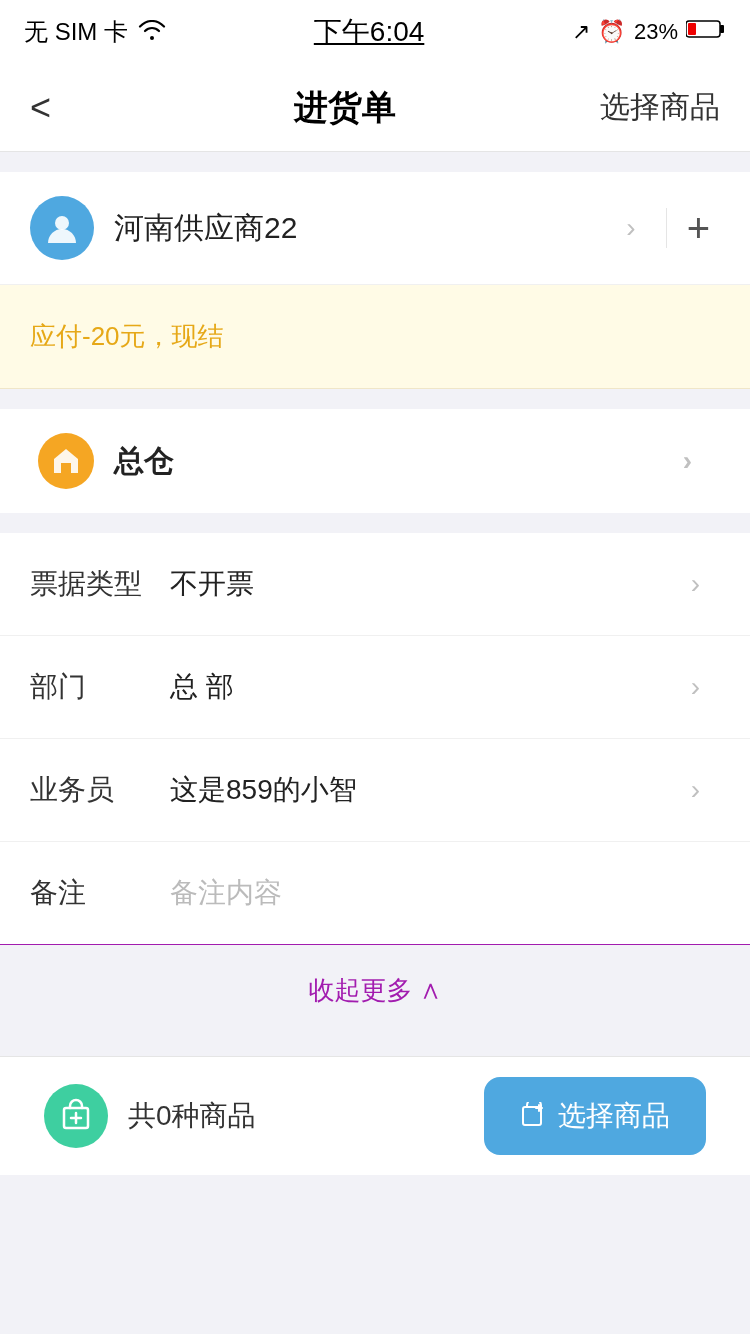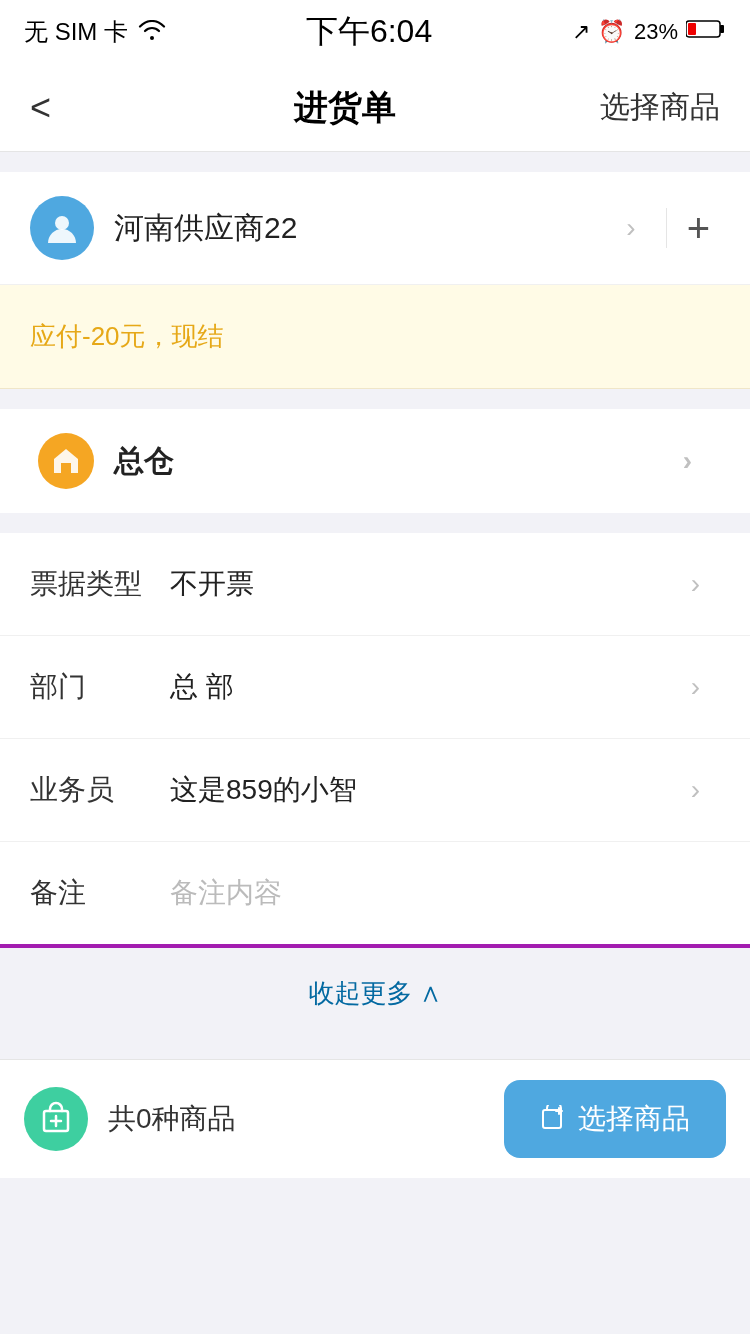--- a/index.html
+++ b/index.html
@@ -18,21 +18,21 @@
       height: 64px;
       background: #fff;
       display: flex;
       align-items: center;
       justify-content: space-between;
       padding: 12px 24px;
       font-size: 24px;
       color: #000;
     }
     .status-left { display: flex; align-items: center; gap: 10px; font-size: 24px; }
-    .status-center { font-size: 32px; font-weight: 500; }
+    .status-center { font-size: 28px; font-weight: 500; text-decoration: underline; }
     .status-right { display: flex; align-items: center; gap: 8px; font-size: 22px; }
 
     
     .nav-bar {
       width: 750px;
       height: 88px;
       background: #fff;
       display: flex;
       align-items: center;
       justify-content: space-between;
@@ -162,31 +162,31 @@
       font-size: 30px;
       color: #222;
     }
 
     
     .collapse-row {
       background: #f2f2f7;
       text-align: center;
       padding: 28px 0;
       font-size: 26px;
-      color: #0369a1;
-      cursor: pointer;
-      border-top: 4px solid #a21caf;
+      color: #a21caf;
+      cursor: pointer;
+      border-top: 1px solid #a21caf;
     }
 
     
     .product-bar {
       background: #fff;
       display: flex;
       align-items: center;
-      padding: 20px 24px;
+      padding: 20px 44px;
       border-top: 1px solid #e5e5e5;
     }
     .product-icon-wrap {
       width: 64px;
       height: 64px;
       border-radius: 50%;
       background: #3ecfa0;
       display: flex;
       align-items: center;
       justify-content: center;

